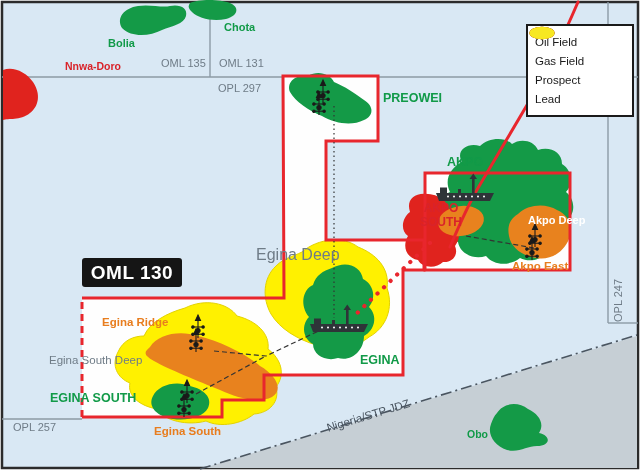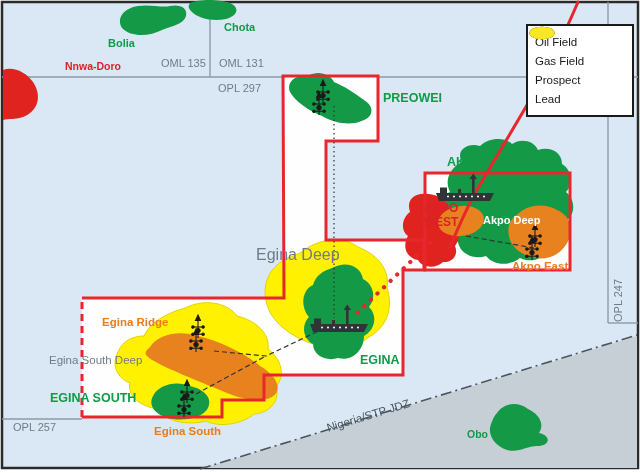--- a/index.html
+++ b/index.html
@@ -133,35 +133,36 @@
   <span class="lbl lbl-red" style="left:21px;top:60px;font-size:10.5px;">Nnwa-Doro</span>
   <span class="lbl lbl-green" style="left:108px;top:37px;">Bolia</span>
   <span class="lbl lbl-green" style="left:224px;top:21px;">Chota</span>
   <span class="lbl lbl-gray" style="left:161px;top:57px;">OML 135</span>
   <span class="lbl lbl-gray" style="left:219px;top:57px;">OML 131</span>
   <span class="lbl lbl-gray" style="left:218px;top:82px;">OPL 297</span>
   <span class="lbl lbl-green lbl-big" style="left:383px;top:92px;">PREOWEI</span>
   <span class="lbl lbl-green lbl-big" style="left:447px;top:156px;">AKPO</span>
   <div class="lbl lbl-red akpo-west" style="left:366px;top:201px;">
     <div>AKPO</div>
-    <div>WEST</div>
+    <div>SOUTH</div>
   </div>
-  <span class="lbl lbl-white" style="left:483px;top:214px;">Akpo Deep</span>
+  <span class="lbl lbl-white" style="left:483px;top:214px;padding-left:45px;">Akpo Deep</span>
   <span class="lbl lbl-orange" style="left:512px;top:260px;font-size:11.5px;">Akpo East</span>
   <span class="lbl lbl-gray rot-vert" style="left:612px;top:322px;">OPL 247</span>
   <span class="lbl lbl-gray" style="left:256px;top:249px;font-size:16px;">Egina Deep</span>
   <span class="lbl lbl-orange" style="left:102px;top:316px;font-size:11.5px;">Egina Ridge</span>
   <span class="lbl lbl-gray" style="left:49px;top:354px;font-size:11.5px;">Egina South Deep</span>
   <span class="lbl lbl-green lbl-big" style="left:50px;top:392px;">EGINA SOUTH</span>
   <span class="lbl lbl-orange" style="left:154px;top:425px;font-size:11.5px;">Egina South</span>
   <span class="lbl lbl-green lbl-big" style="left:360px;top:354px;">EGINA</span>
   <span class="lbl lbl-gray" style="left:13px;top:421px;">OPL 257</span>
   <span class="lbl rot-jdz" style="left:327px;top:422px;">Nigeria/STP JDZ</span>
   <span class="lbl lbl-green" style="left:467px;top:428px;font-size:10.5px;">Obo</span>
 
+  <div class="oml-badge">OML 130</div>
 
   <div class="legend">
     <div class="legend-row">
       <svg width="28" height="14">
         <ellipse cx="14" cy="7" rx="12.5" ry="6.2" fill="#149A47"></ellipse>
       </svg>
       <span>Oil Field</span>
     </div>
     <div class="legend-row">
       <svg width="28" height="14">

